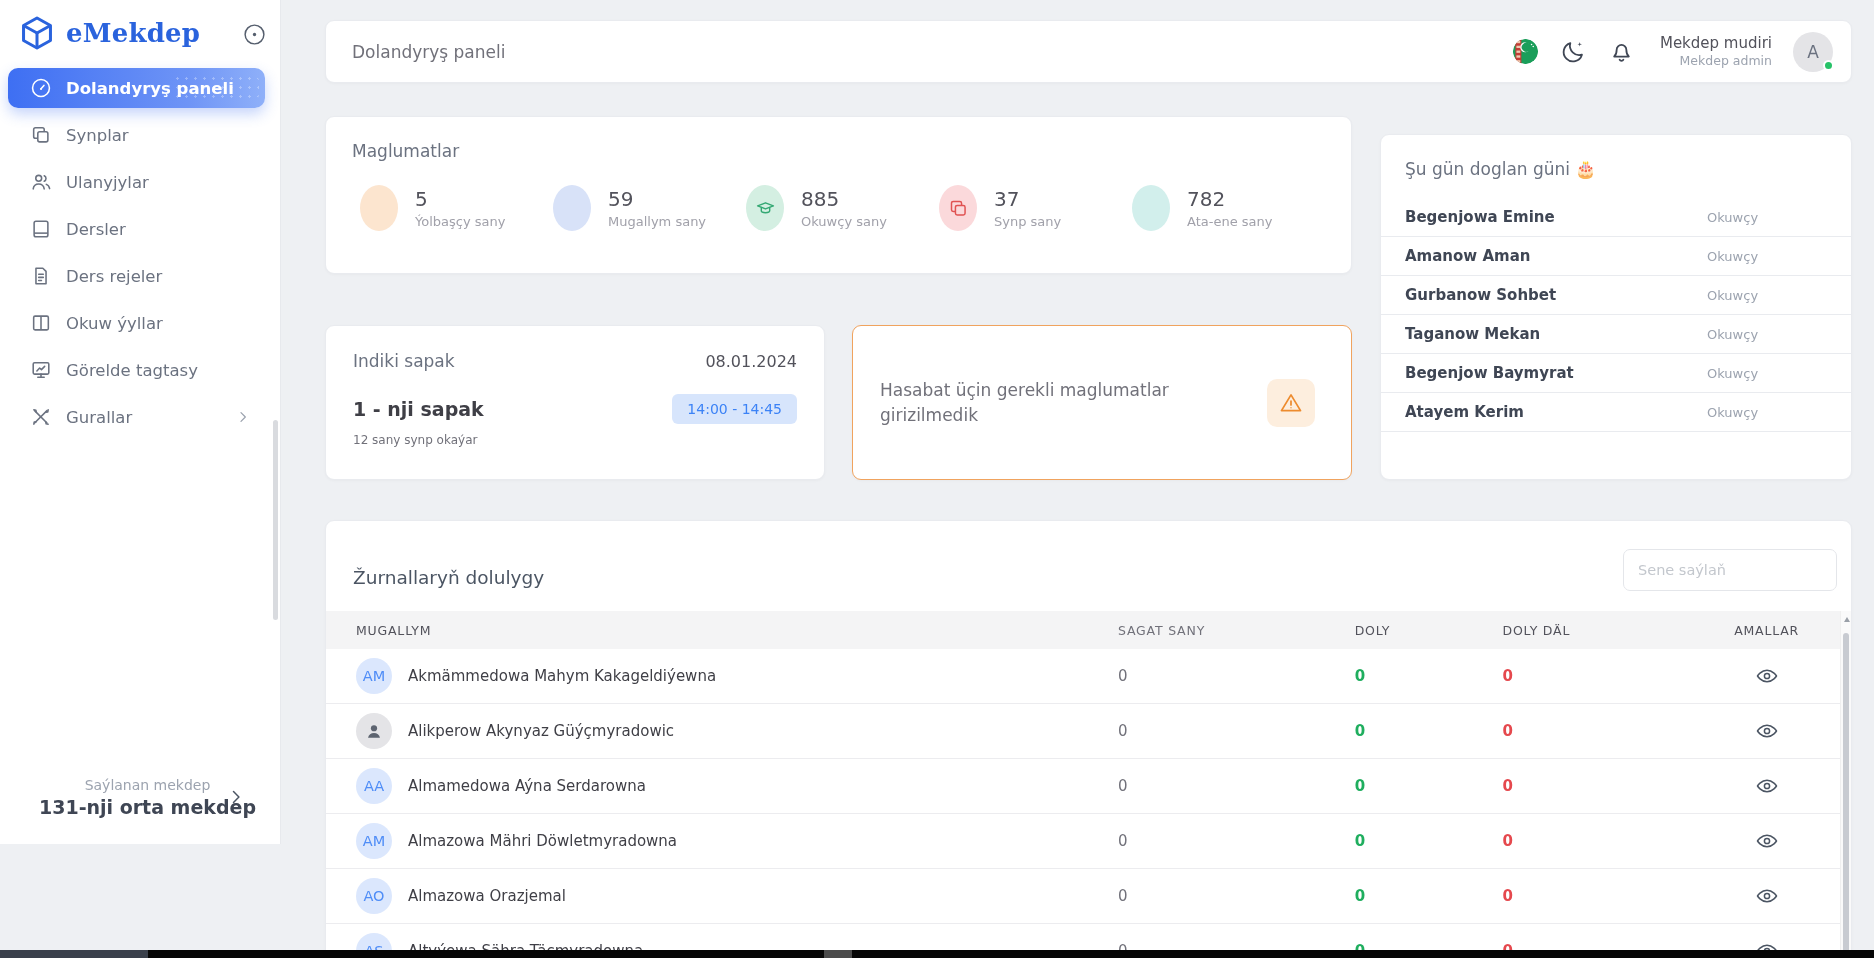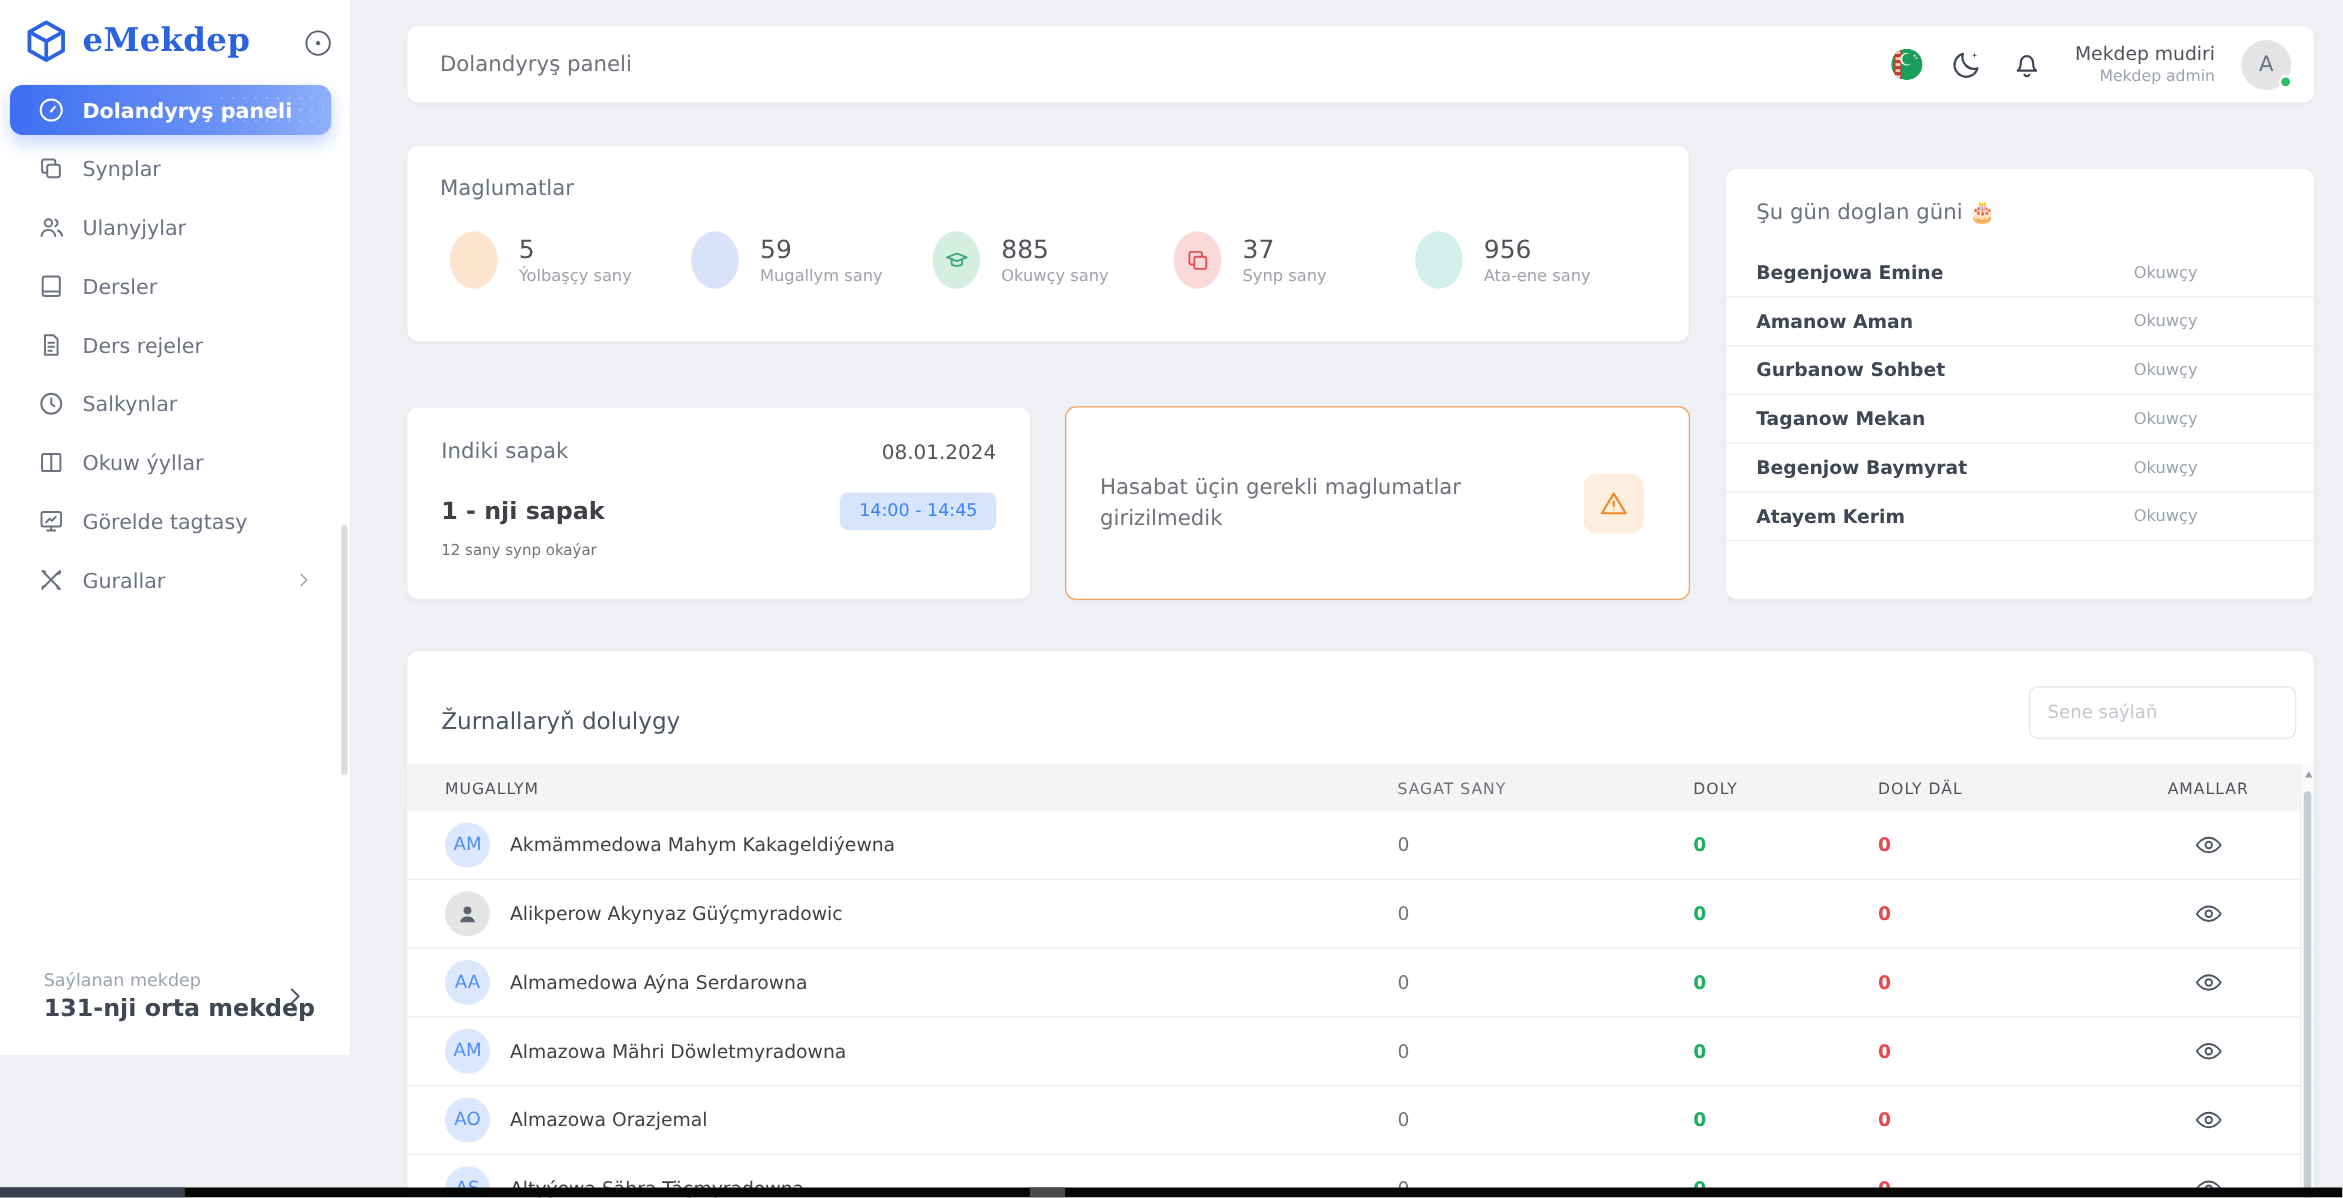--- a/index.html
+++ b/index.html
@@ -21,21 +21,21 @@
   .nav-icon { width:22px; height:22px; margin-right:14px; flex:0 0 22px; display:flex; }
   .nav-icon svg { width:22px; height:22px; }
   .nav-chevron { margin-left:auto; margin-right:14px; width:16px; height:16px; color:#9aa1ad; }
   .nav-chevron svg { width:16px; height:16px; }
   .nav-item.active { background:linear-gradient(90deg,#3e6ff3 0%,#6e94f6 70%,#8fb0f9 100%); color:#ffffff; font-weight:600; box-shadow:0 6px 14px rgba(62,111,243,.30); }
   .nav-item.active::after { content:""; position:absolute; right:6px; top:6px; bottom:6px; width:86px; border-radius:8px;
       background-image:radial-gradient(rgba(255,255,255,.38) 1.1px, transparent 1.2px); background-size:9px 9px; opacity:.8; pointer-events:none; }
 
   .sidebar-scroll { position:absolute; right:2px; top:420px; width:5px; height:200px; background:#d9dbdf; border-radius:3px; }
 
-  .school-switch { position:absolute; left:35px; right:20px; bottom:26px; cursor:pointer; }
+  .school-switch { position:absolute; left:35px; right:20px; bottom:26px; cursor:pointer;text-align:center; }
   .school-label { font-size:14px; color:#9ca3af; }
   .school-name { font-size:19px; font-weight:700; color:#3f4654; margin-top:3px; }
   .school-chevron { position:absolute; right:14px; top:10px; width:20px; height:20px; color:#4b5563; }
   .school-chevron svg { width:20px; height:20px; }
 
   
   .card { position:absolute; background:#fff; border:1px solid #e9ebef; border-radius:9px; box-shadow:0 1px 3px rgba(16,24,40,.03); }
   .card-title { font-size:17px; color:#6b7280; }
 
   
@@ -190,30 +190,20 @@
           <span class="nav-icon">
             <svg viewBox="0 0 24 24" fill="none" stroke="currentColor" stroke-width="1.7" stroke-linecap="round" stroke-linejoin="round">
               <path d="M6.5 3.5h7.5l3.5 3.5v13.5h-11z"></path>
               <path d="M9.5 10h5M9.5 13.5h5M9.5 17h3"></path>
             </svg>
           </span>
           <span>Ders rejeler</span>
           <span class="nav-chevron"></span>
         </div>
 
-        <div class="nav-item">
-          <span class="nav-icon">
-            <svg viewBox="0 0 24 24" fill="none" stroke="currentColor" stroke-width="1.7" stroke-linecap="round">
-              <circle cx="12" cy="12" r="8.7"></circle>
-              <path d="M12 7.5V12l2.8 2.2"></path>
-            </svg>
-          </span>
-          <span>Salkynlar</span>
-          <span class="nav-chevron"></span>
-        </div>
 
         <div class="nav-item">
           <span class="nav-icon">
             <svg viewBox="0 0 24 24" fill="none" stroke="currentColor" stroke-width="1.7" stroke-linejoin="round">
               <rect x="4" y="4.5" width="16" height="15" rx="1.5"></rect>
               <path d="M12 4.5v15"></path>
             </svg>
           </span>
           <span>Okuw ýyllar</span>
           <span class="nav-chevron"></span>
@@ -353,21 +343,21 @@
           </span>
           <span class="stat-text">
             <div class="stat-value">37</div>
             <div class="stat-label">Synp sany</div>
           </span>
         </div>
 
         <div class="stat-item">
           <span class="stat-bubble" style="background: rgb(210, 239, 236);"></span>
           <span class="stat-text">
-            <div class="stat-value">956</div>
+            <div class="stat-value">782</div>
             <div class="stat-label">Ata-ene sany</div>
           </span>
         </div>
       </div>
   </section>
 
   <section class="card lesson-card">
     <div class="lesson-row1">
       <span class="card-title">Indiki sapak</span>
       <span class="lesson-date">08.01.2024</span>

